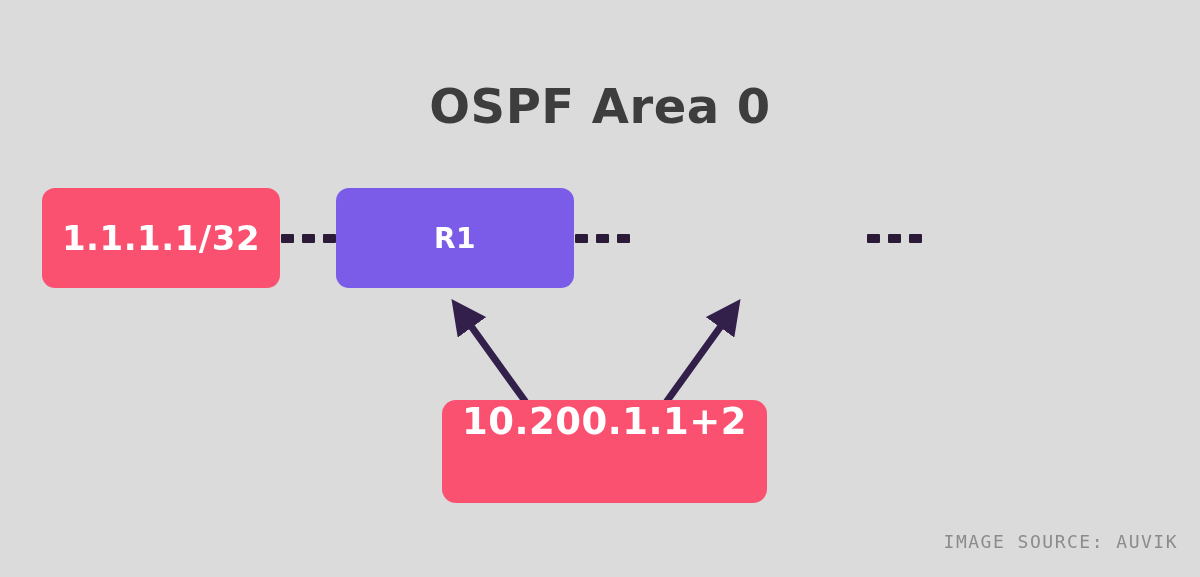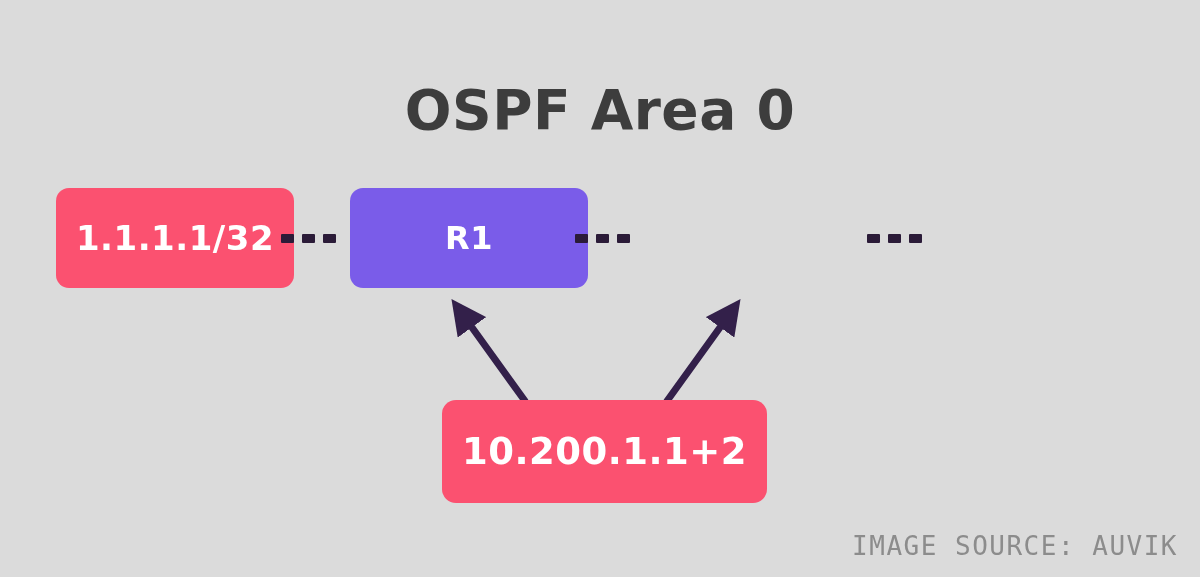--- a/index.html
+++ b/index.html
@@ -25,42 +25,41 @@
     inset: 0;
     width: 1200px;
     height: 577px;
   }
   .diagram-title {
     position: absolute;
     top: 78px;
     left: 0;
     width: 100%;
     text-align: center;
-    font-size: 55px;
+    font-size: 48px;
     font-weight: 700;
     letter-spacing: 0.5px;
     color: var(--title-text);
   }
   .node {
     position: absolute;
     top: 188px;
     width: 238px;
     height: 100px;
     border-radius: 13px;
     display: flex;
     align-items: center;
     justify-content: center;
     color: var(--box-text);
     font-weight: 700;
     font-size: 34px;
     letter-spacing: 0.5px;
-    margin-left: 14px;
   }
   .node.network { background: var(--network-box); }
-  .node.router  { background: var(--router-box); font-size: 32px; }
+  .node.router  { background: var(--router-box); font-size: 28px; }
   .node-1 { left: 42px; }
   .node-2 { left: 336px; }
   .node-3 { left: 628px; }
   .node-4 { left: 920px; }
   .link {
     position: absolute;
     top: 232px;
     width: 56px;
     height: 12px;
     display: flex;
@@ -80,21 +79,21 @@
   }
   .annotation-box {
     position: absolute;
     left: 442px;
     top: 400px;
     width: 325px;
     height: 103px;
     border-radius: 14px;
     background: var(--network-box);
     display: flex;
-    align-items: center;
+    align-items: flex-start;
     justify-content: center;
     color: var(--box-text);
     font-weight: 700;
     font-size: 37px;
     letter-spacing: 0.5px;
   }
   .arrows-svg {
     position: absolute;
     inset: 0;
     width: 1200px;
@@ -109,21 +108,21 @@
   }
   .arrows-svg marker path {
     stroke: none;
     fill: var(--arrow);
   }
   .image-caption {
     position: absolute;
     right: 22px;
     top: 531px;
     font-family: "DejaVu Sans Mono", "Liberation Mono", monospace;
-    font-size: 26px;
+    font-size: 18px;
     letter-spacing: 1.5px;
     color: var(--caption-text);
     white-space: nowrap;
   }
 </style>
 </head>
 <body>
 
 <div class="canvas">
 

